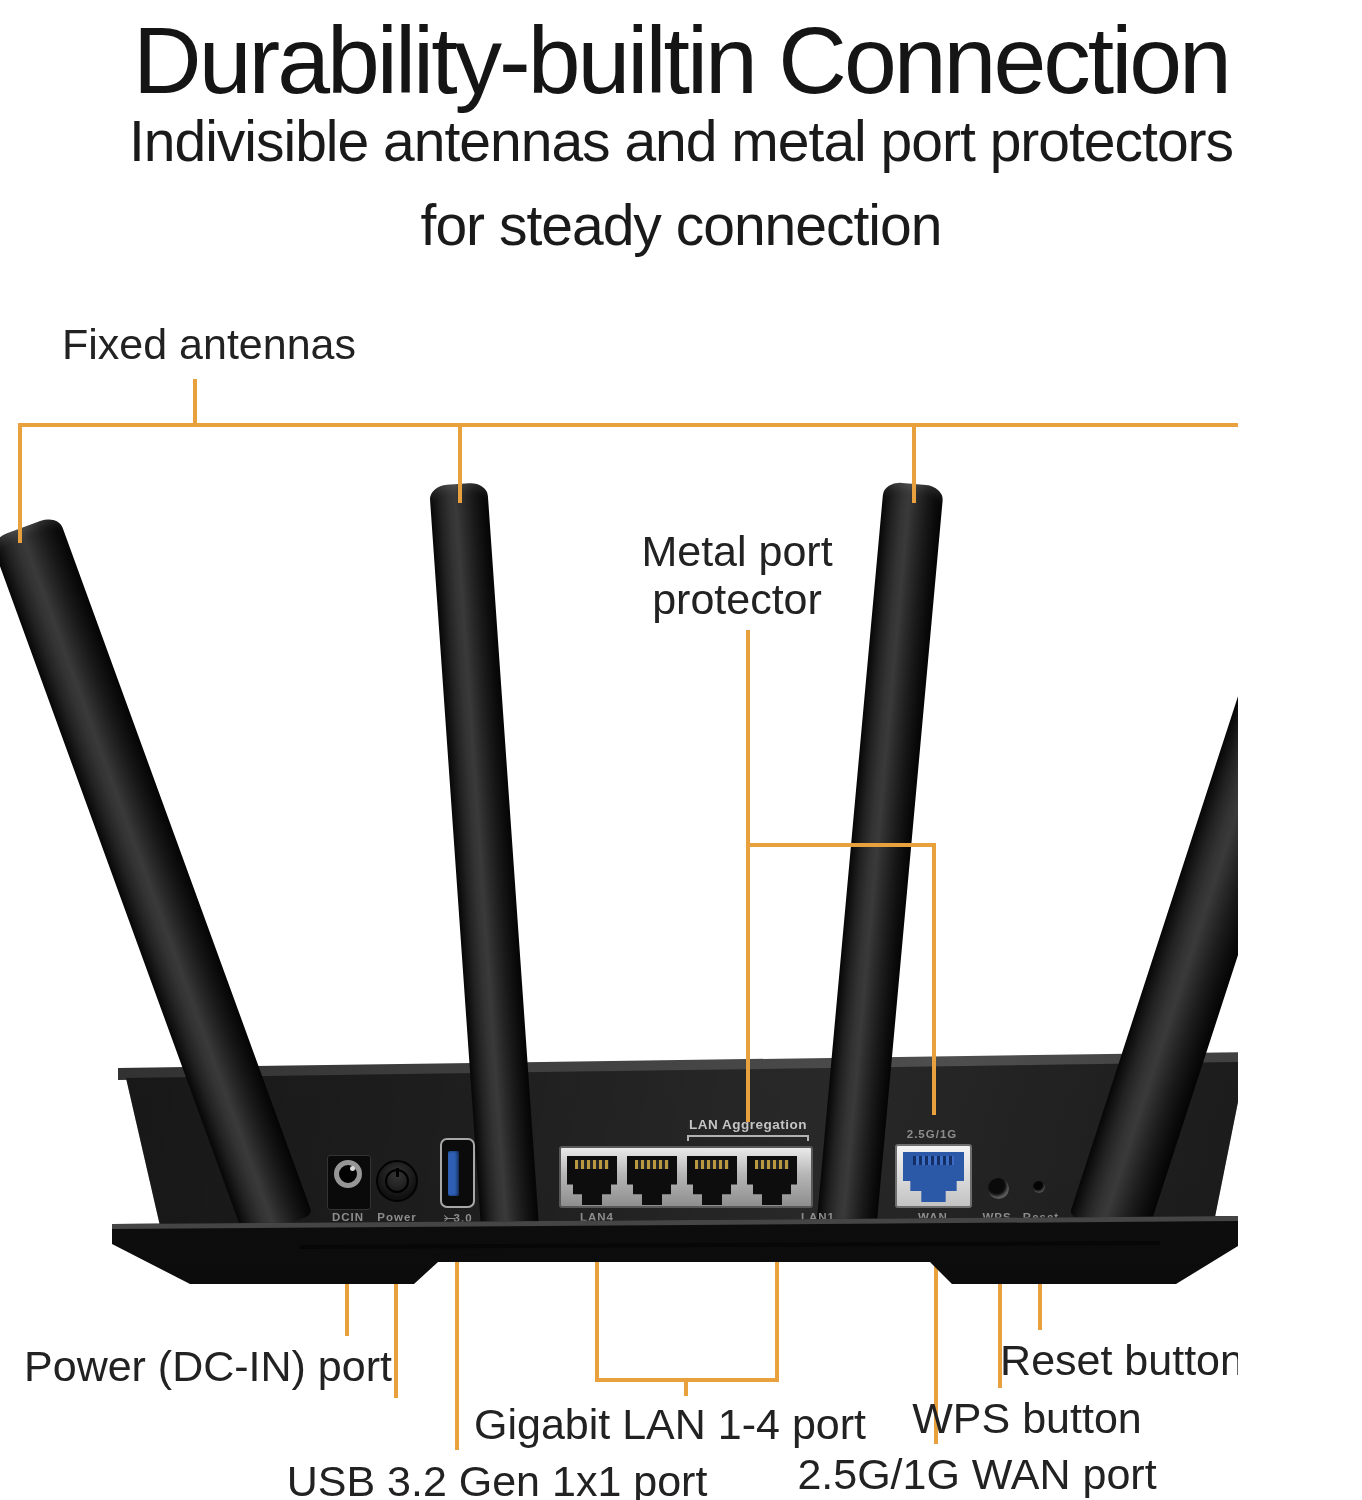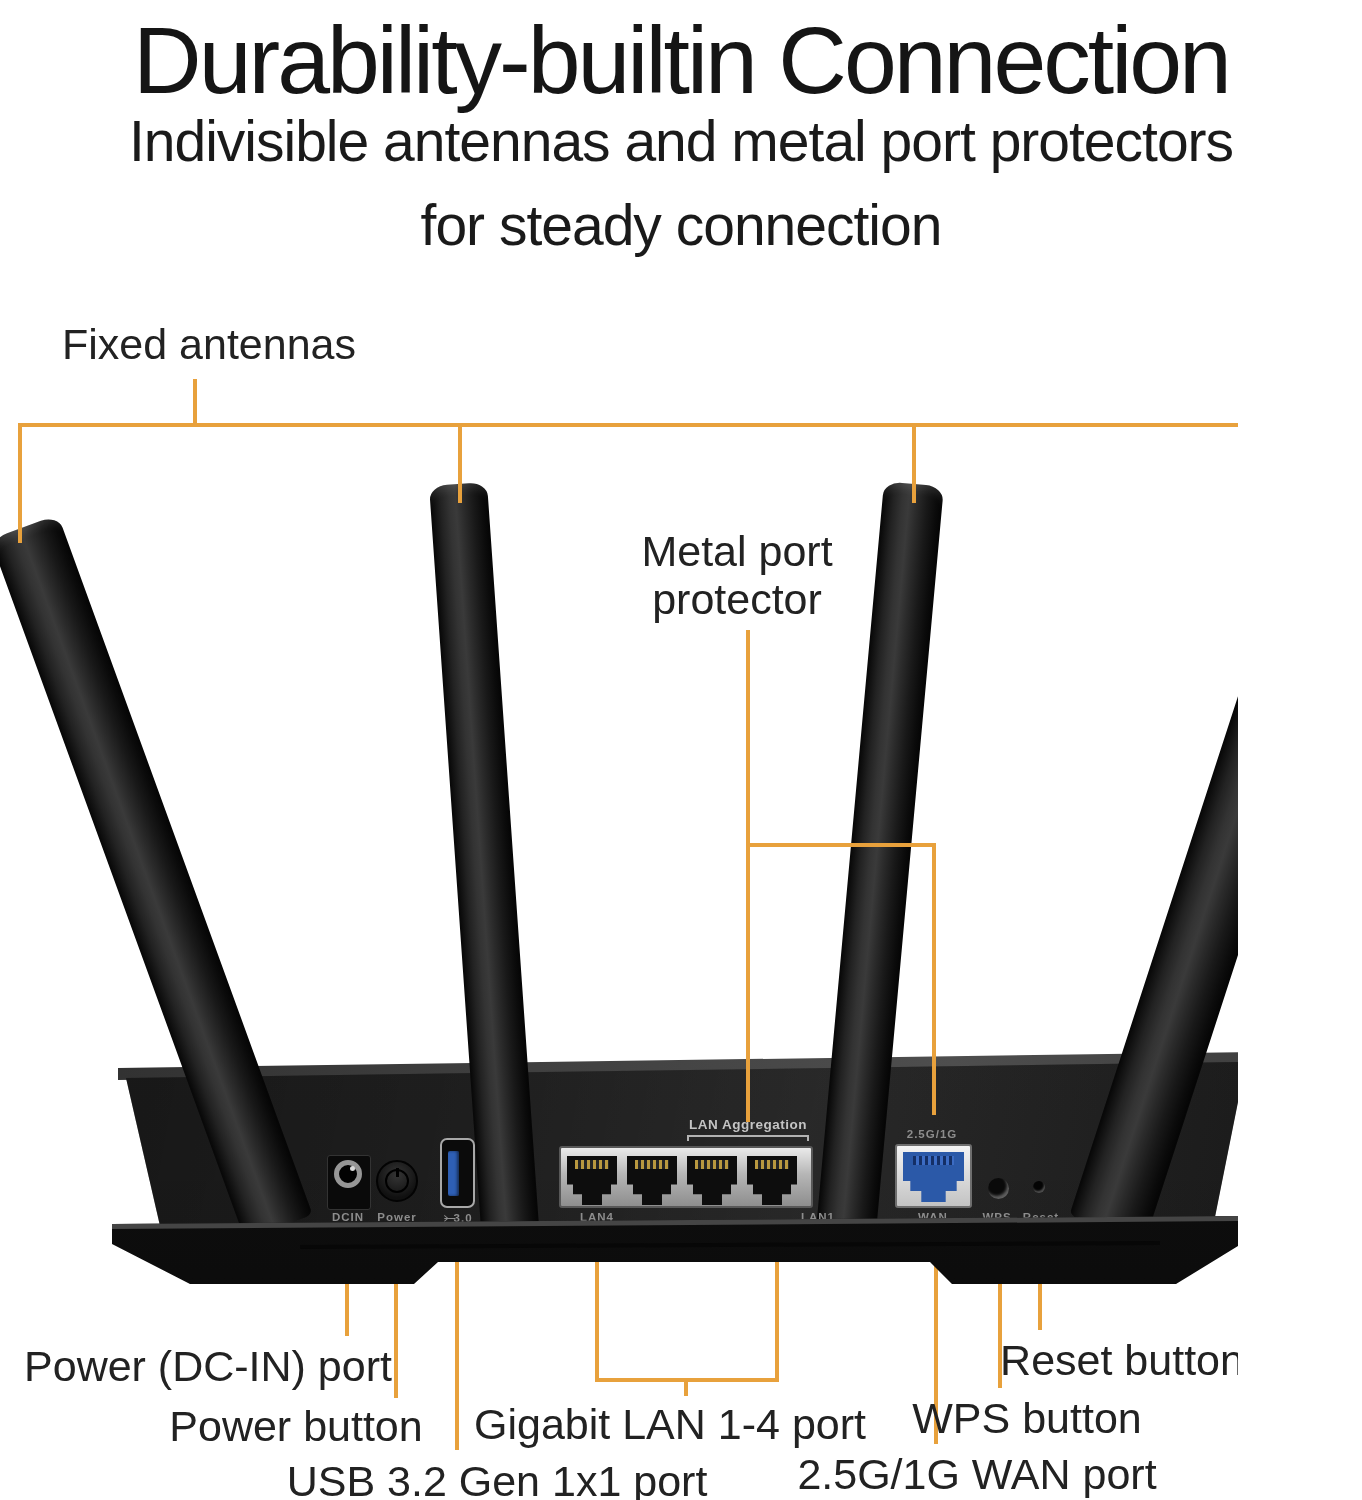--- a/index.html
+++ b/index.html
@@ -179,20 +179,19 @@
   <div class="abs ctr panel-label" style="left:1041px;top:1211px;">Reset</div>
   <div class="abs ctr panel-label" style="left:932px;top:1128px;">2.5G/1G</div>
   <div class="abs ctr lan-agg" style="left:748px;top:1117px;">LAN Aggregation</div>
   <div class="abs lan-agg-bracket"></div>
 
   <div class="abs base"></div>
   <div class="abs base-hl"></div>
   <div class="abs groove"></div>
 
   <div class="abs ctr callout-label lbl-z" style="left:200px;top:1342px;margin-left:8px;">Power (DC-IN) port</div>
-  <div class="abs ctr callout-label lbl-z" style="left:296px;top:1402px;">Power button</div>
   <div class="abs ctr callout-label lbl-z" style="left:497px;top:1457px;">USB 3.2 Gen 1x1 port</div>
   <div class="abs ctr callout-label lbl-z" style="left:670px;top:1400px;">Gigabit LAN 1-4 port</div>
   <div class="abs ctr callout-label lbl-z" style="left:977px;top:1450px;text-align:center;">2.5G/1G WAN port</div>
   <div class="abs ctr callout-label lbl-z" style="left:1027px;top:1394px;">WPS button</div>
   <div class="abs ctr callout-label lbl-z" style="left:1122px;top:1336px;">Reset button</div>
 
 </div>
 
 </body></html>

